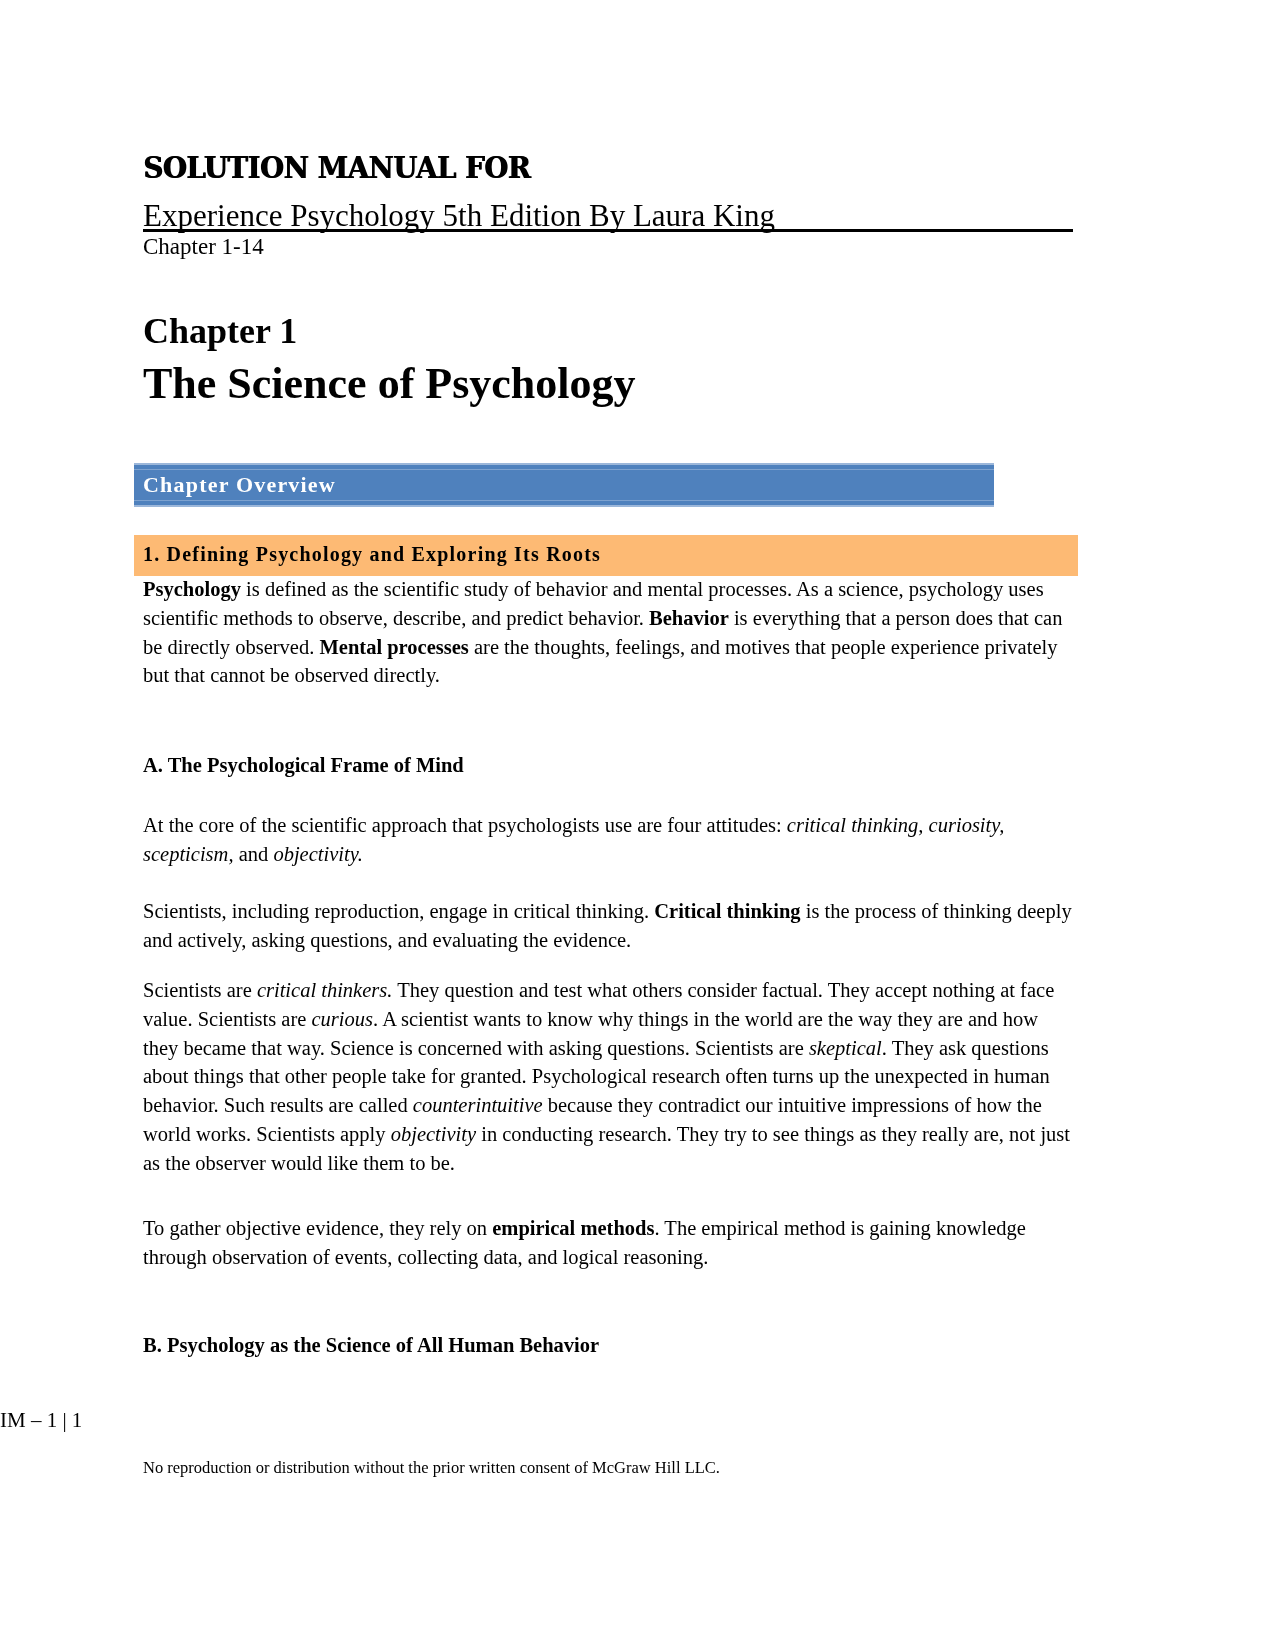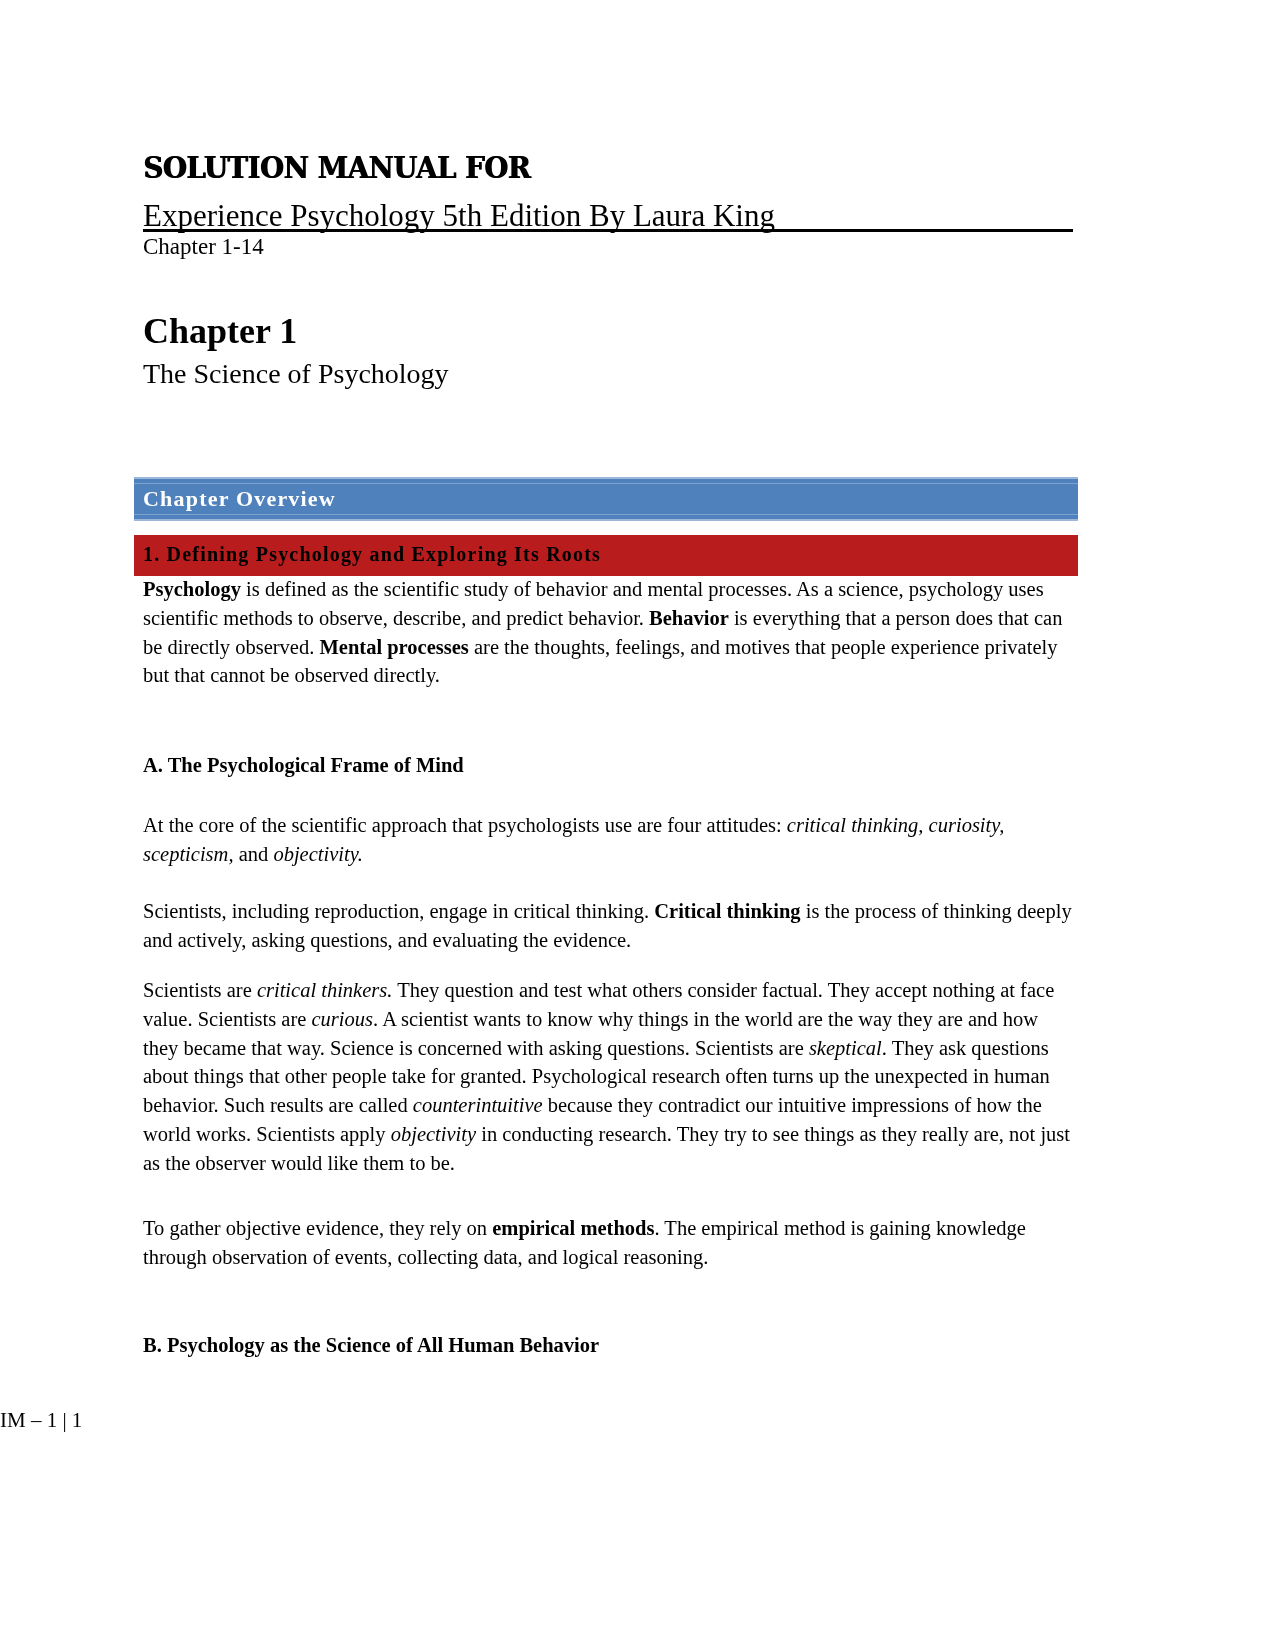--- a/index.html
+++ b/index.html
@@ -6,27 +6,27 @@
   body { width: 1275px; height: 1650px; position: relative; overflow: hidden;
          font-family: "Liberation Serif", "DejaVu Serif", serif; color: #000; }
   .abs { position: absolute; }
   .manual-title { left: 143px; top: 150px; font-family: "DejaVu Serif", serif; font-weight: 900;
                   font-size: 30px; letter-spacing: -0.5px; transform: scaleX(0.92); transform-origin: left;
                   text-shadow: 1px 0 0 #000; }
   .subtitle { left: 143px; top: 198px; font-size: 31px; }
   .rule { left: 143px; top: 229px; width: 930px; height: 3px; background: #000; }
   .chapter-range { left: 143px; top: 234px; font-size: 23px; }
   .chapter-num { left: 143px; top: 310px; font-size: 36px; font-weight: bold; }
-  .chapter-name { left: 143px; top: 358px; font-size: 28px; font-weight: normal; text-align: right; }
-  .overview-bar { left: 134px; top: 477px; width: 944px; height: 44px; background: #4f81bd;
+  .chapter-name { left: 143px; top: 358px; font-size: 44px; font-weight: bold; text-align: right; }
+  .overview-bar { left: 134px; top: 463px; width: 860px; height: 44px; background: #4f81bd;
                   border-top: 2px solid #9cb7da; border-bottom: 2px solid #9cb7da; box-sizing: border-box; }
   .overview-bar::before { content: ""; position: absolute; left: 0; right: 0; top: 4px; height: 1px; background: #7ea2cf; }
   .overview-bar::after { content: ""; position: absolute; left: 0; right: 0; bottom: 4px; height: 1px; background: #7ea2cf; }
   .overview-label { position: absolute; left: 9px; top: 7px; color: #fff; font-weight: bold; font-size: 22px; letter-spacing: 1.2px; }
-  .section-bar { left: 134px; top: 535px; width: 944px; height: 41px; background: #b91c1c; }
+  .section-bar { left: 134px; top: 535px; width: 944px; height: 41px; background: #fdba74; }
   .section-label { position: absolute; left: 9px; top: 8px; font-weight: bold; font-size: 20px; letter-spacing: 1.2px; }
   .para { left: 143px; width: 930px; font-size: 20.5px; line-height: 28.8px; }
   .heading { left: 143px; font-size: 20.5px; font-weight: bold; }
   .page-num { left: 0; width: 1064px; top: 1408px; text-align: left; font-size: 21px; }
   .copyright { left: 143px; top: 1457px; font-size: 16.5px; line-height: 21px; }
   b { font-weight: bold; } i { font-style: italic; }
 </style>
 </head>
 <body>
 
@@ -66,13 +66,14 @@
 
 <div class="abs para" style="top:1214px;">
   <span>To gather objective evidence, they rely on </span><b>empirical methods</b><span>. The empirical method is gaining knowledge through observation of events, collecting data, and logical reasoning.</span>
 </div>
 
 <div class="abs heading" style="top:1302px;margin-top:32px;">B. Psychology as the Science of All Human Behavior</div>
 
 <div class="abs page-num">IM – 1 | 1</div>
 
 <div class="abs copyright">
+  <div>No reproduction or distribution without the prior written consent of McGraw Hill LLC.</div>
 </div>
 
 </body></html>

